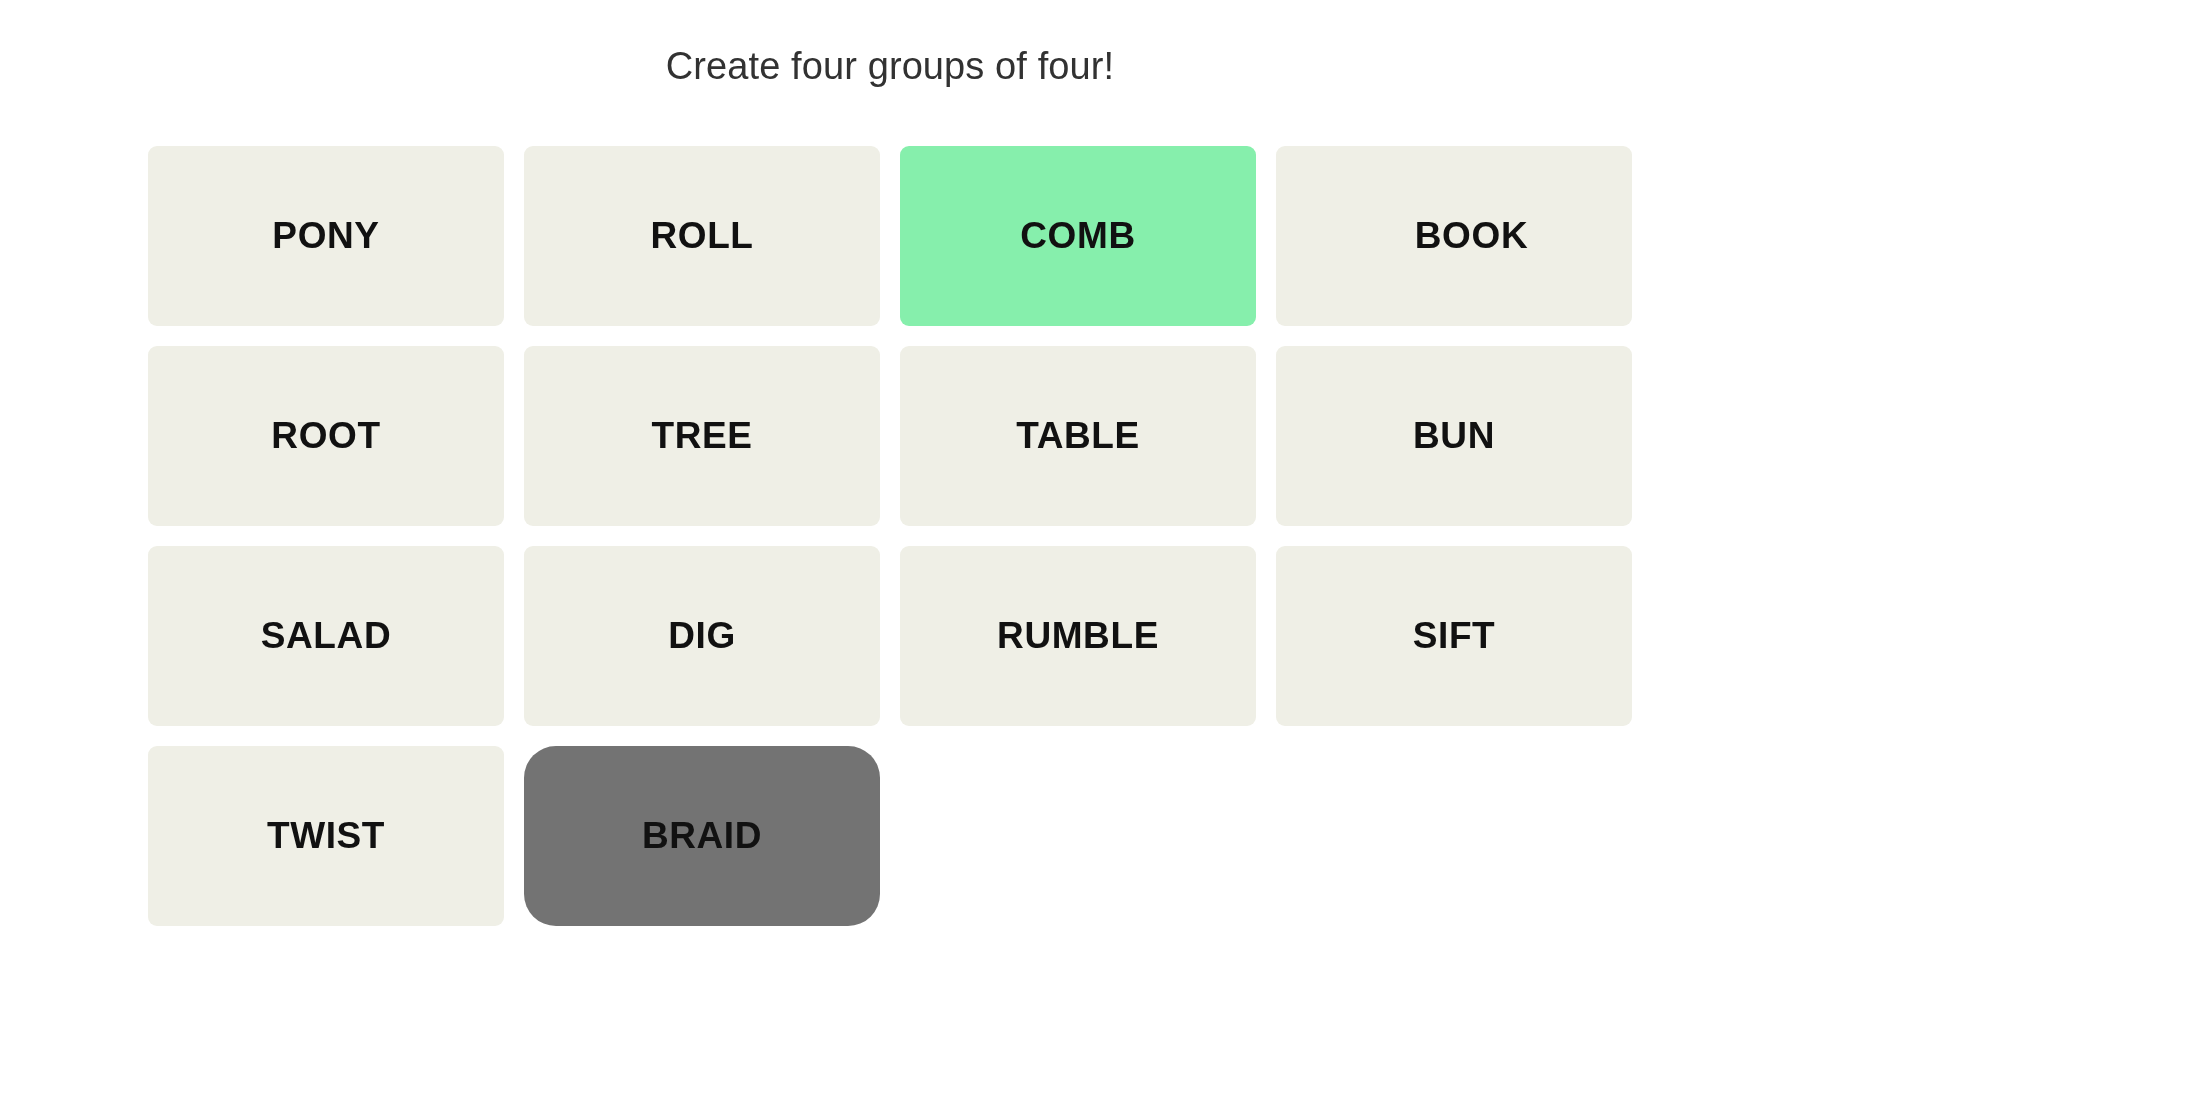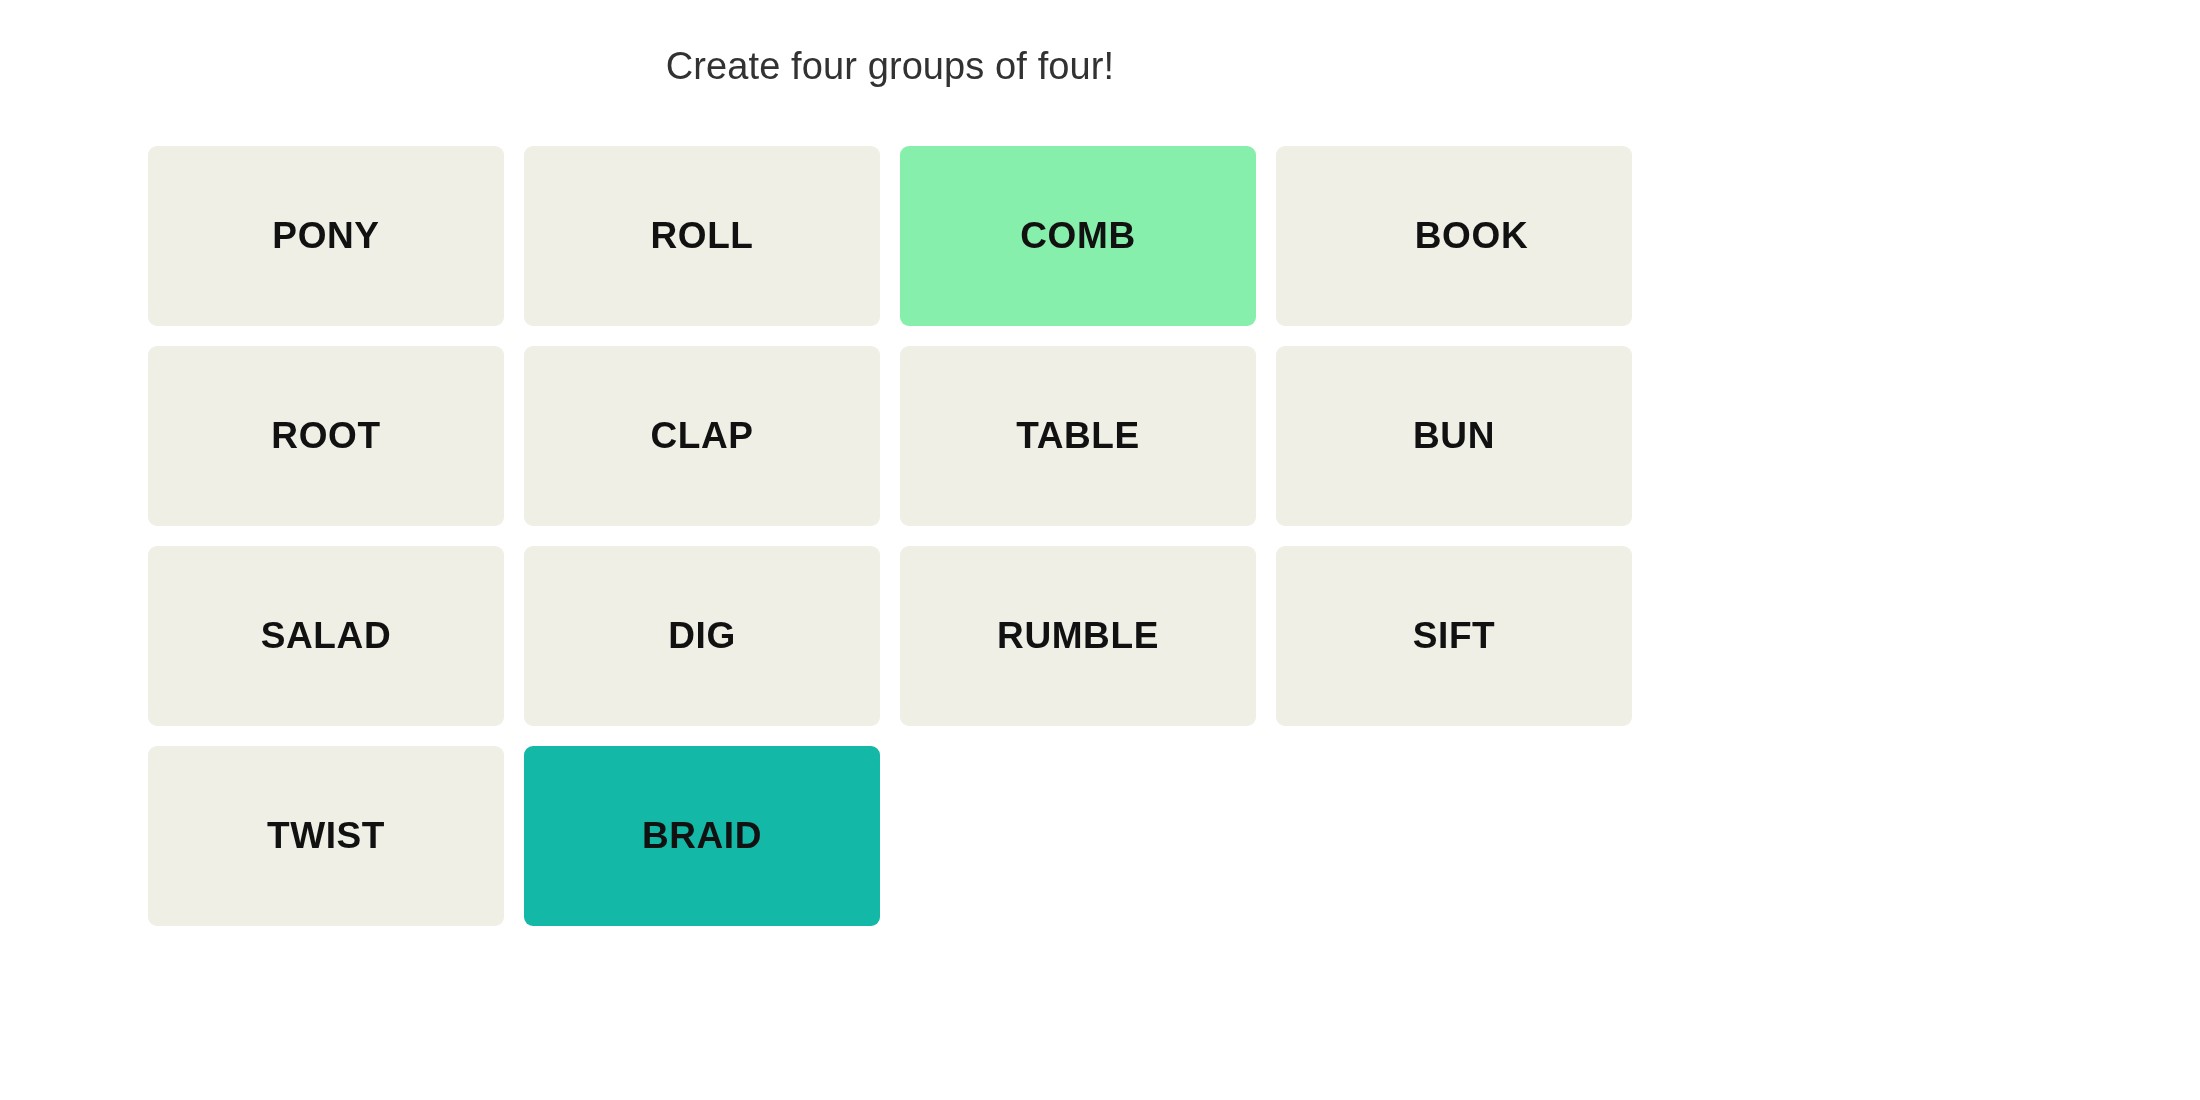--- a/index.html
+++ b/index.html
@@ -118,21 +118,21 @@
       <button class="tile" style="background: #86efac;">
         <span class="tile-label" style="color: rgb(17, 17, 17);">COMB</span>
       </button>
       <button class="tile" style="background: rgb(239, 239, 230); padding-left: 41px;">
         <span class="tile-label" style="color: rgb(17, 17, 17);">BOOK</span>
       </button>
       <button class="tile" style="background: rgb(239, 239, 230);">
         <span class="tile-label" style="color: rgb(17, 17, 17);">ROOT</span>
       </button>
       <button class="tile" style="background: rgb(239, 239, 230);">
-        <span class="tile-label" style="color: rgb(17, 17, 17);">CLAP</span>
+        <span class="tile-label" style="color: rgb(17, 17, 17);">TREE</span>
       </button>
       <button class="tile" style="background: rgb(239, 239, 230);">
         <span class="tile-label" style="color: rgb(17, 17, 17);">TABLE</span>
       </button>
       <button class="tile" style="background: rgb(239, 239, 230);">
         <span class="tile-label" style="color: rgb(17, 17, 17);">BUN</span>
       </button>
       <button class="tile" style="background: rgb(239, 239, 230);">
         <span class="tile-label" style="color: rgb(17, 17, 17);">SALAD</span>
       </button>
@@ -141,19 +141,19 @@
       </button>
       <button class="tile" style="background: rgb(239, 239, 230);">
         <span class="tile-label" style="color: rgb(17, 17, 17);">RUMBLE</span>
       </button>
       <button class="tile" style="background: rgb(239, 239, 230);">
         <span class="tile-label" style="color: rgb(17, 17, 17);">SIFT</span>
       </button>
       <button class="tile" style="background: rgb(239, 239, 230);">
         <span class="tile-label" style="color: rgb(17, 17, 17);">TWIST</span>
       </button>
-      <button class="tile" style="background: #14b8a6;">
+      <button class="tile" style="background: #737373; border-radius: 32px;">
         <span class="tile-label" style="color: rgb(17, 17, 17);">BRAID</span>
       </button>
     </div>
 
 
 </div>
 
 </body></html>

